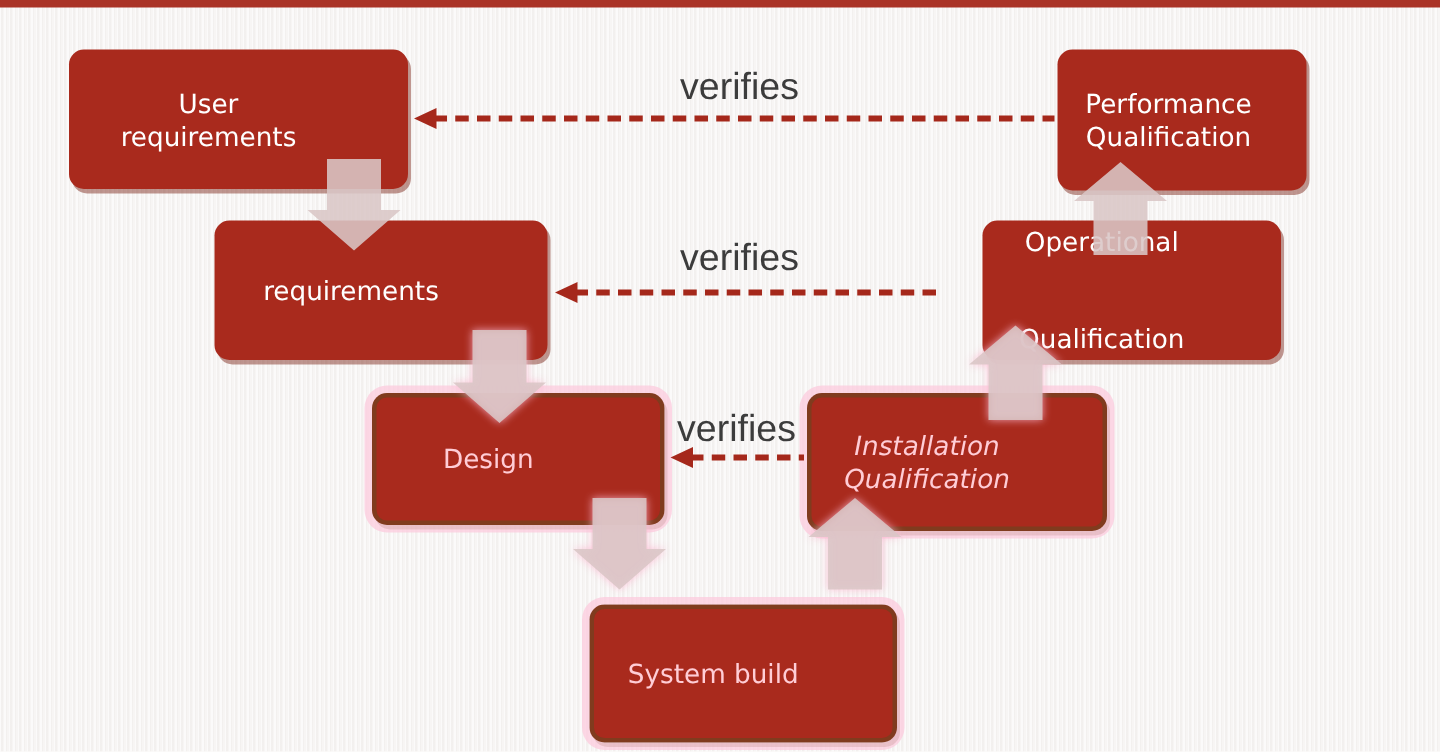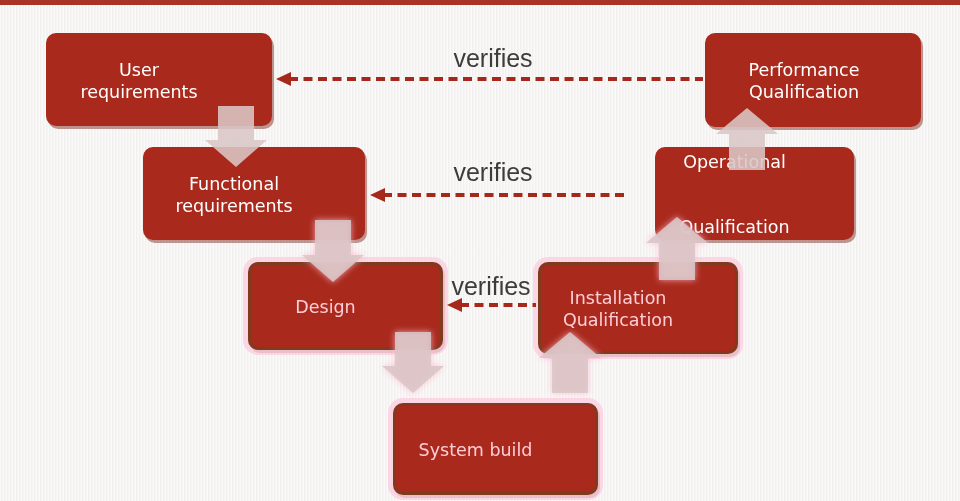--- a/index.html
+++ b/index.html
@@ -50,38 +50,37 @@
 <body>
 
 <div class="stage">
   <div class="top-bar"></div>
   <div id="boxes">
       <div class="box" style="left: 46px; top: 33px; width: 226px; height: 93px; align-items: center;">
         <span>User</span>
         <span>requirements</span>
       </div>
       <div class="box" style="left: 143px; top: 147px; width: 222px; height: 93px;">
-        <span>Functional</span>
         <span>requirements</span>
       </div>
       <div class="box hl" style="left: 248px; top: 262px; width: 195px; height: 88px; gap: 39px;">
         <span>Design</span>
       </div>
       <div class="box hl" style="left: 393px; top: 375px; width: 205px; height: 92px; margin-top: 28px;">
         <span>System build</span>
       </div>
-      <div class="box hl" style="left: 538px; top: 262px; width: 200px; height: 92px;">
+      <div class="box hl" style="left: 538px; top: 262px; width: 200px; height: 92px; font-style: italic;">
         <span>Installation</span>
         <span>Qualification</span>
       </div>
       <div class="box" style="left: 655px; top: 147px; width: 199px; height: 93px; justify-content: space-between;">
         <span>Operational</span>
         <span>Qualification</span>
       </div>
-      <div class="box" style="left: 705px; top: 33px; width: 216px; height: 94px; padding-left: 32px;">
+      <div class="box" style="left: 705px; top: 33px; width: 166px; height: 94px; padding-left: 32px;">
         <span>Performance</span>
         <span>Qualification</span>
       </div>
     </div>
   <svg id="arrow-layer" width="960" height="501" viewBox="0 0 960 501">
       <polygon points="218,106 254,106 254,140 267,140 236,167 205,140 218,140" class="flow-arrow"></polygon>
       <polygon points="315,220 351,220 351,255 364,255 333,282 302,255 315,255" class="flow-arrow hl"></polygon>
       <polygon points="395,332 431,332 431,366 444,366 413,393 382,366 395,366" class="flow-arrow hl"></polygon>
       <polygon points="552,393 552,358 539,358 570,332 601,358 588,358 588,393" class="flow-arrow hl"></polygon>
       <polygon points="659,280 659,243 646,243 677,217 708,243 695,243 695,280" class="flow-arrow hl"></polygon>

